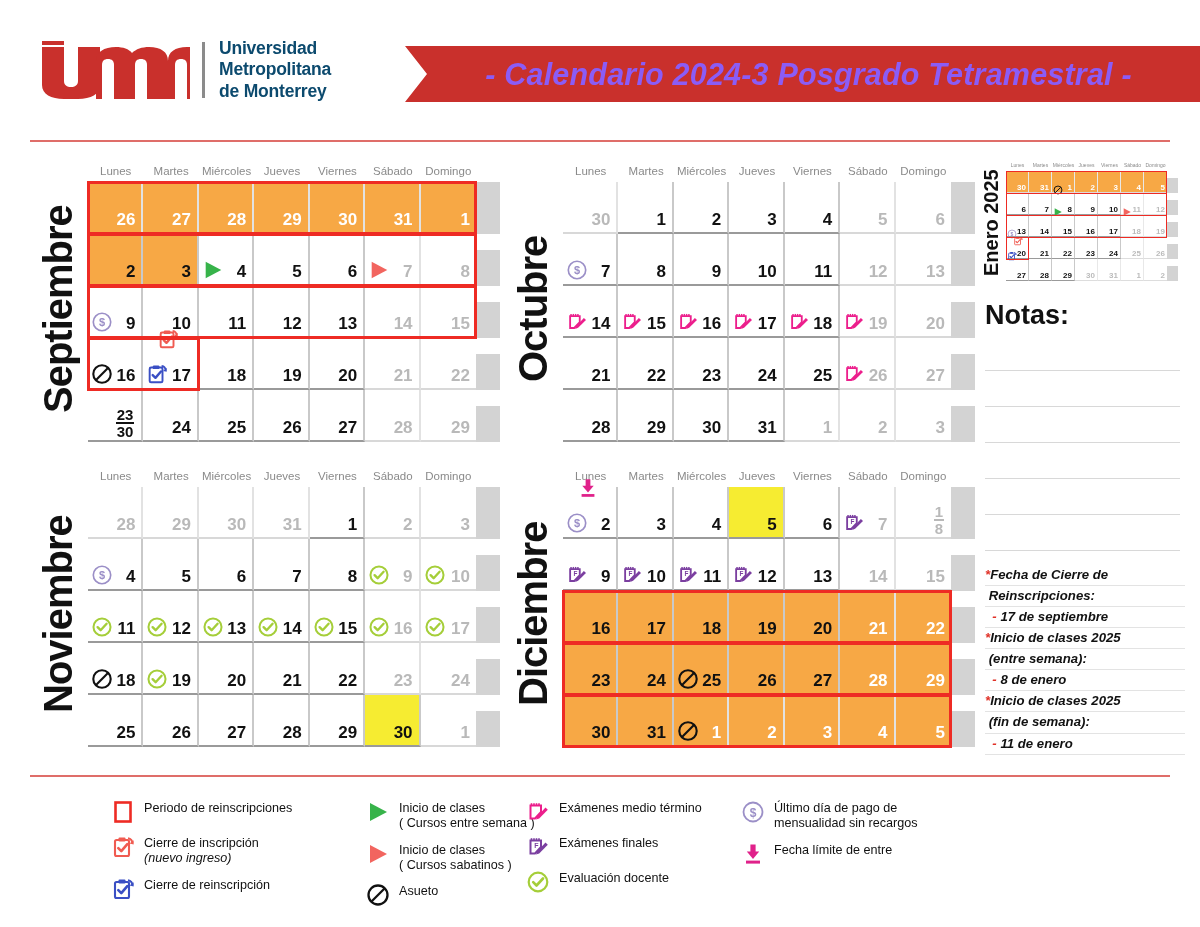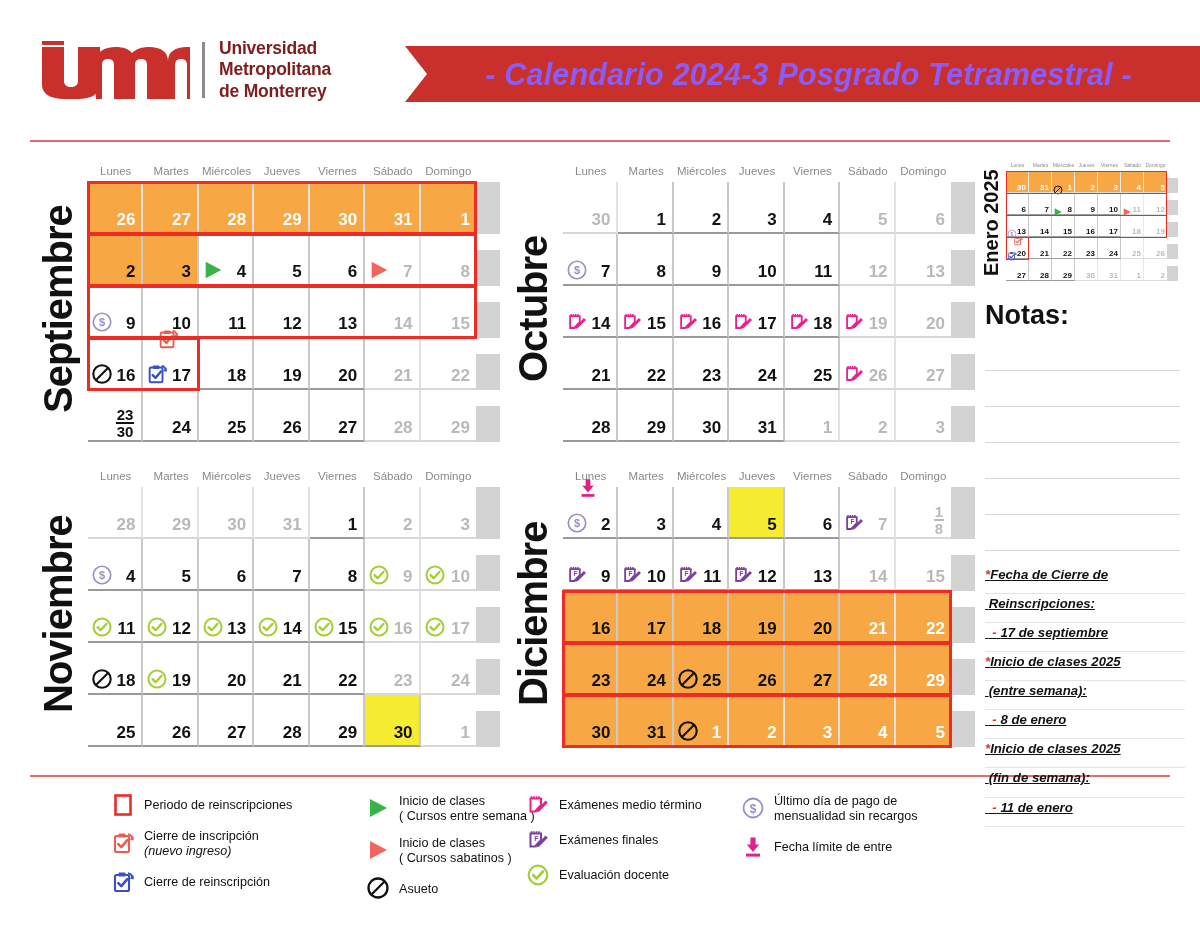--- a/index.html
+++ b/index.html
@@ -8,21 +8,21 @@
     width:1200px; height:927px; background:#fff;
     font-family:"Liberation Sans", sans-serif;
     overflow:hidden; position:relative;
   }
 
   
   .header { position:absolute; left:0; top:0; width:1200px; height:130px; }
   .logo-wrap { position:absolute; left:40px; top:38px; display:flex; align-items:center; }
   .logo-mark { width:150px; height:58px; display:block; }
   .logo-divider { width:3px; height:56px; background:#8b8b8b; margin:0 14px 0 12px; }
-  .logo-text { color:#7f1d1d; font-weight:bold; font-size:17.5px; line-height:1.22; letter-spacing:-0.2px; }
+  .logo-text { color:#0c4a6e; font-weight:bold; font-size:17.5px; line-height:1.22; letter-spacing:-0.2px; }
 
   .banner { position:absolute; left:405px; top:46px; width:795px; height:56px; }
   .banner-shape { position:absolute; inset:0; background:#C9302C;
      clip-path: polygon(0 0, 22px 50%, 0 100%, 100% 100%, 100% 0); }
   .banner-title { position:absolute; inset:0; display:flex; align-items:center; justify-content:center;
      color:#8b5cf6; font-weight:bold; font-style:italic; font-size:30.5px; letter-spacing:0.2px;
      padding-left:12px; white-space:nowrap; }
 
   .hr-top { position:absolute; left:30px; top:140px; width:1140px; height:2px; background:#d9534f; opacity:.85; }
   .hr-bottom { position:absolute; left:30px; top:775px; width:1140px; height:2px; background:#d9534f; opacity:.85; }
@@ -87,28 +87,28 @@
   .mcell .mico.top-ico { bottom:auto; top:-5px; left:7px; }
   .mspacer { background:#d3d3d3; margin-top:7px; }
   .mredbox { position:absolute; border:1.5px solid #EE2B24; pointer-events:none; z-index:5; }
 
   
   .notas { position:absolute; left:985px; top:300px; width:195px; }
   .notas-title { font-size:27px; font-weight:bold; color:#111; margin-bottom:4px; }
   .note-line { height:36px; border-bottom:1.5px solid #d8d8d8; }
   .notes-text { position:absolute; left:985px; top:565px; width:200px;
      font-size:13.2px; font-style:italic; font-weight:bold; color:#111; line-height:1.52; }
-  .notes-text .ln { border-bottom:1.5px solid #e3e3e3; padding-bottom:8px; white-space:nowrap;text-decoration:underline; }
+  .notes-text .ln { border-bottom:1.5px solid #e3e3e3; padding-bottom:0px; white-space:nowrap; }
   .notes-text .star { color:#E03127; font-weight:bold; }
   .notes-text .dash { color:#E03127; }
 
   
   .legend { position:absolute; left:30px; top:792px; width:1150px; height:115px; }
   .legend-col { position:absolute; top:0; }
-  .leg-item { display:flex; align-items:center; margin-bottom:9px; }
+  .leg-item { display:flex; align-items:flex-start; margin-bottom:9px;margin-top:7px; }
   .leg-ico { width:26px; min-width:26px; height:26px; margin-right:8px;
      display:flex; align-items:center; justify-content:center; }
   .leg-label { font-size:12.6px; color:#111; line-height:1.22; padding-top:2px; }
   .leg-label .sub { font-style:italic; }
   .sw { width:18px; height:26px; }
   .sw.orange { background:#F7A845; }
   .sw.yellow { background:#F6EC31; }
 </style>
 </head>
 <body>

